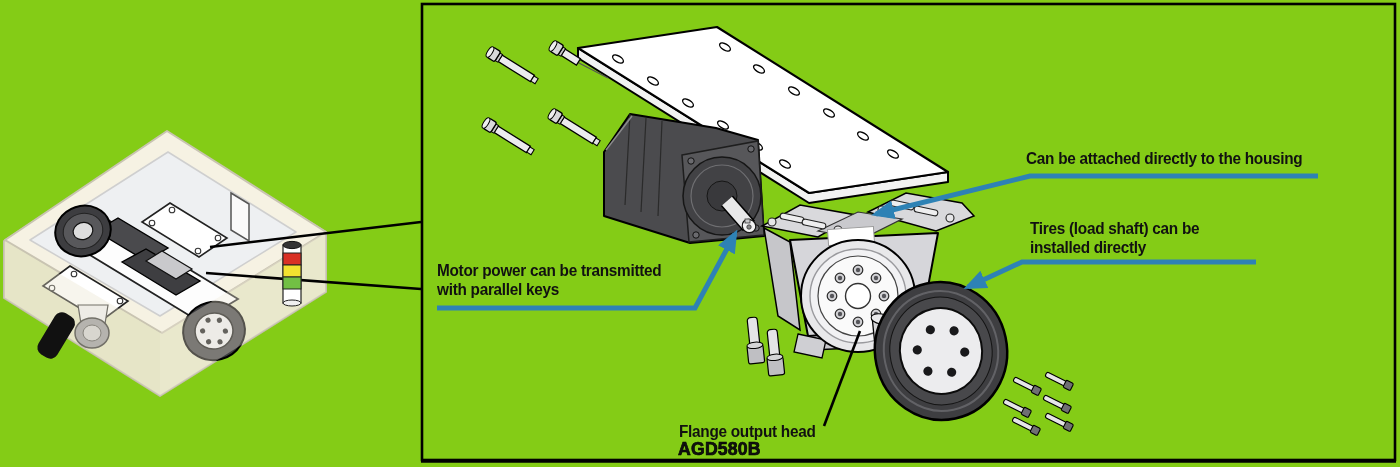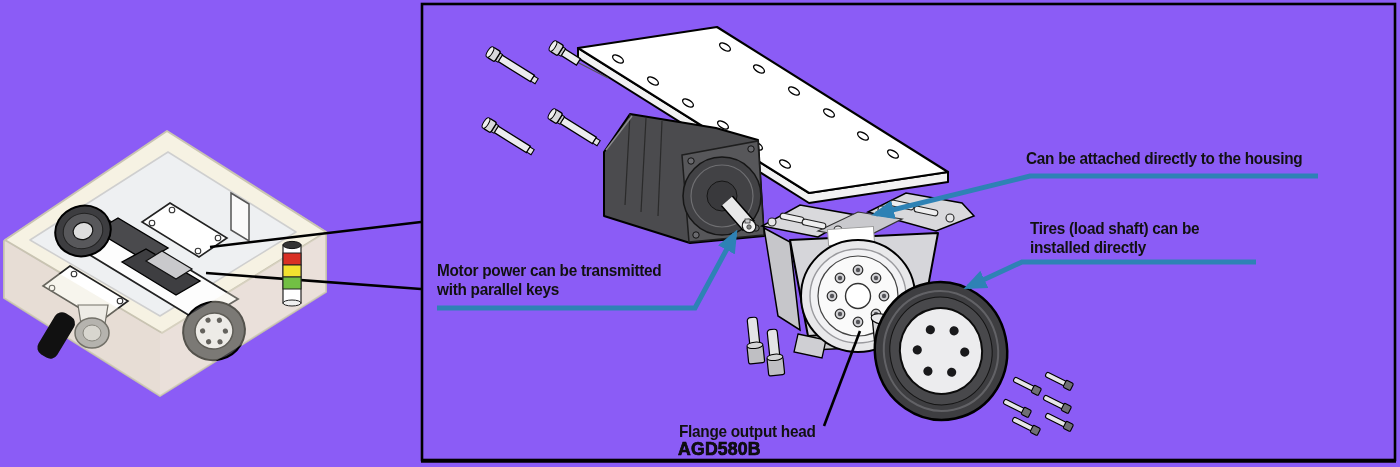--- a/index.html
+++ b/index.html
@@ -8,21 +8,21 @@
     --signal-red:#d93025;
     --signal-yellow:#f2e130;
     --signal-green:#72bf44;
     --housing-beige:#efe9d8;
     --housing-rim:#f6f2e3;
     --metal-light:#ececee;
     --metal-dark:#4b4b4e;
     --text-color:#111111;
   }
   html,body{margin:0;padding:0;background:#ffffff;}
-  #canvas{position:relative;width:1400px;height:467px;background:#8b5cf6;overflow:hidden;
+  #canvas{position:relative;width:1400px;height:467px;background:#84cc16;overflow:hidden;
           font-family:"Liberation Sans", sans-serif;}
   #scene{position:absolute;left:0;top:0;}
   .label{position:absolute;color:var(--text-color);font-weight:700;font-size:16.5px;
          line-height:18.5px;letter-spacing:-0.3px;transform:scaleX(0.93);transform-origin:left top;
          white-space:nowrap;}
   .label.model{font-size:19px;letter-spacing:0.2px;-webkit-text-stroke:0.7px #000;}
   
   .blue-line{stroke:var(--callout-blue);stroke-width:5;fill:none;}
   .blue-head{fill:var(--callout-blue);}
   .black-leader{stroke:var(--leader-black);stroke-width:2.6;fill:none;}

